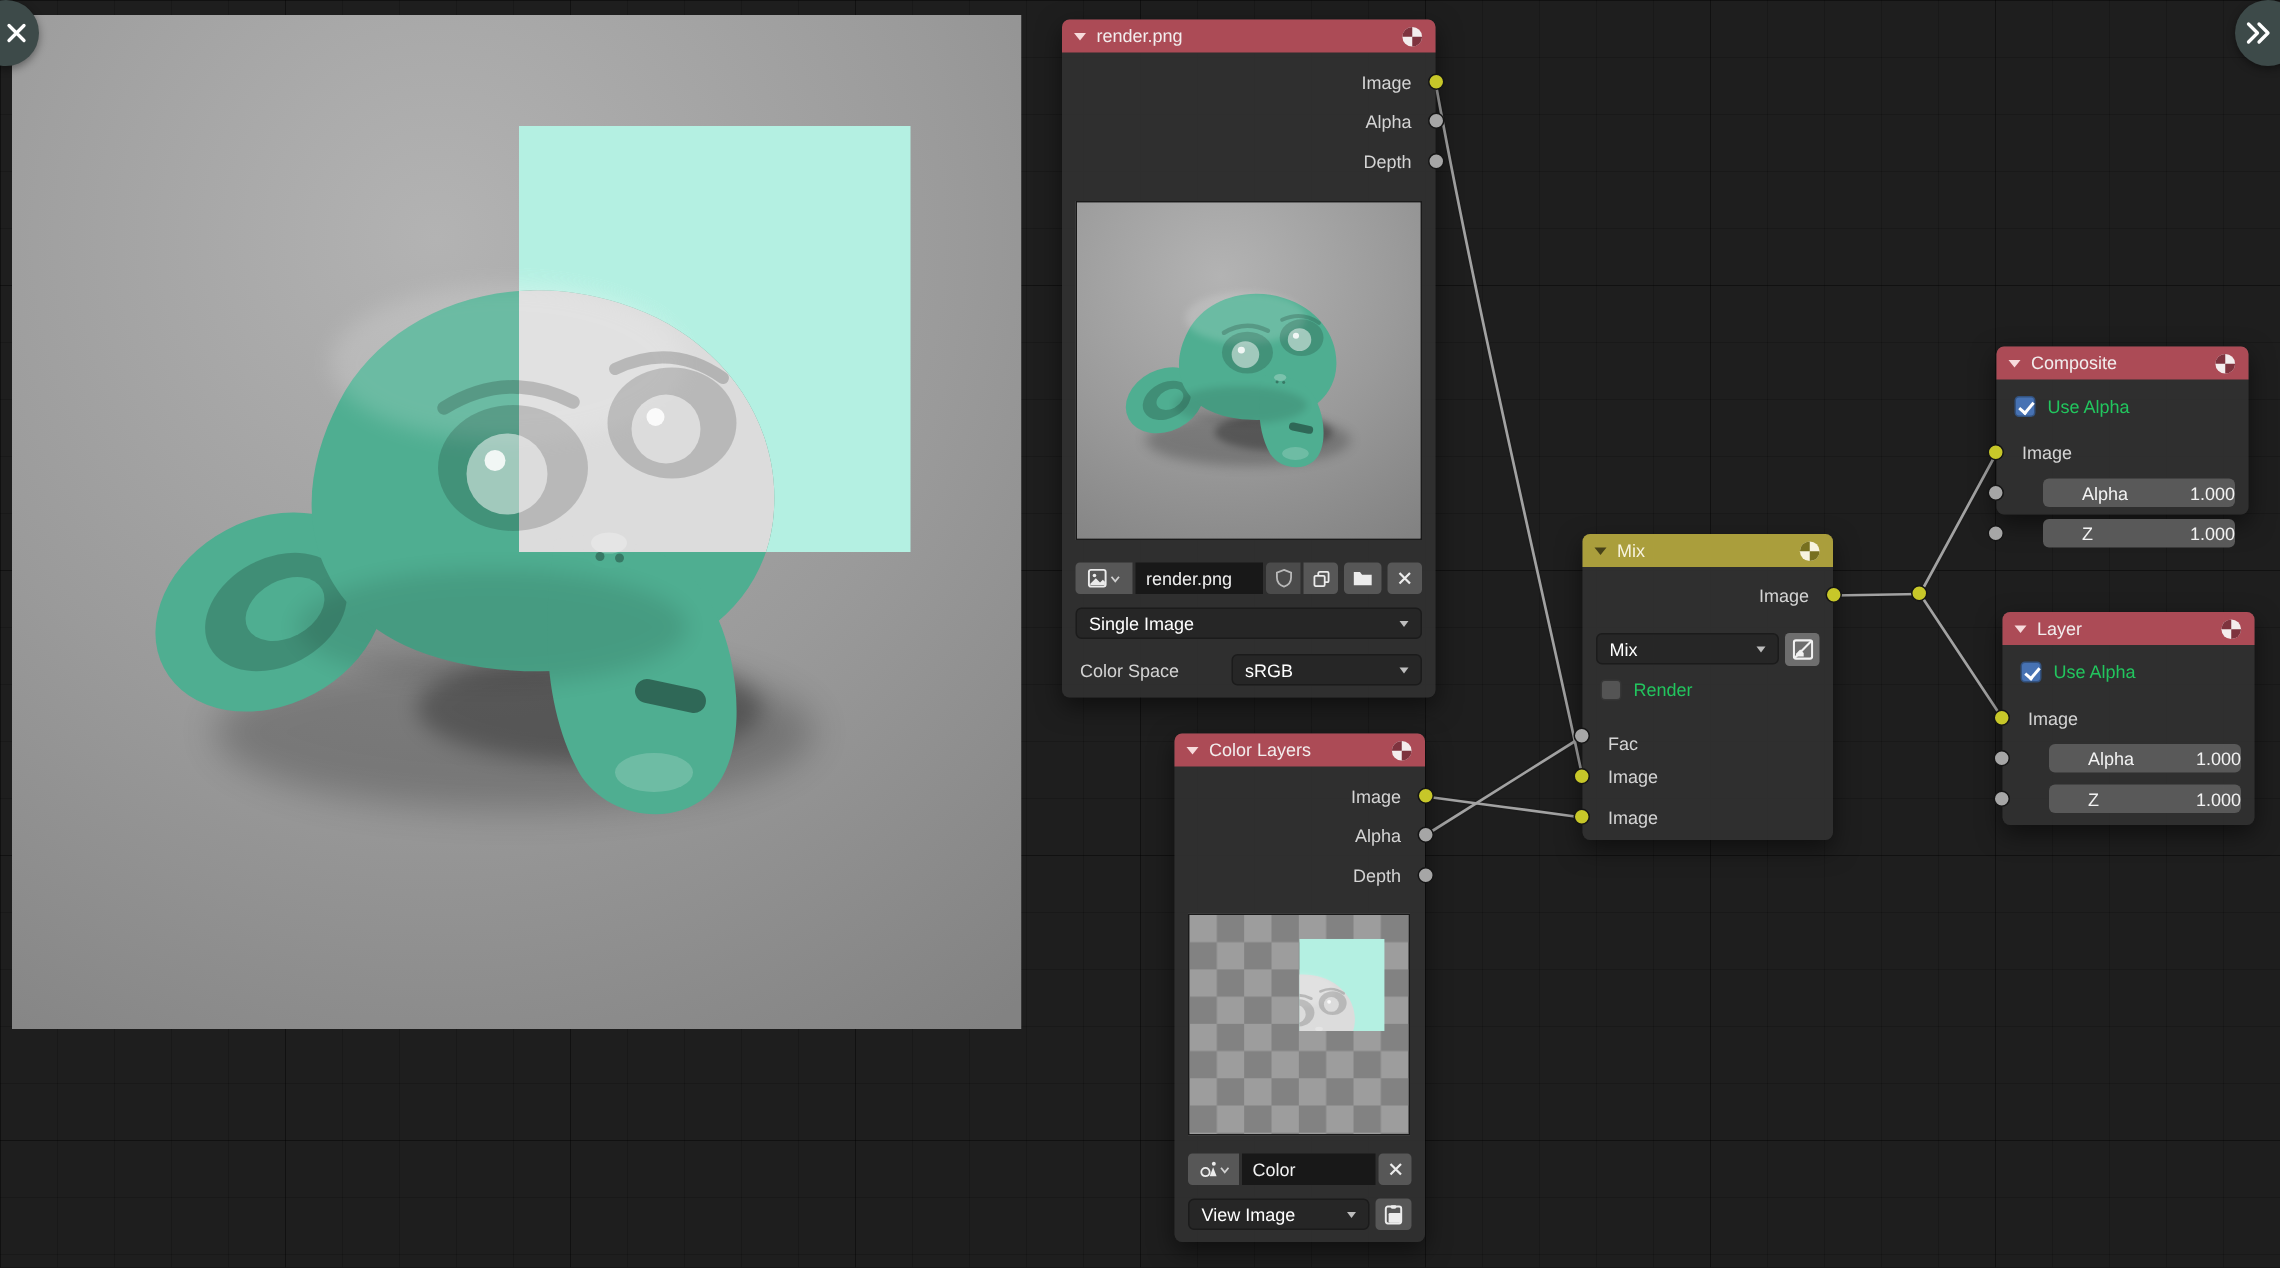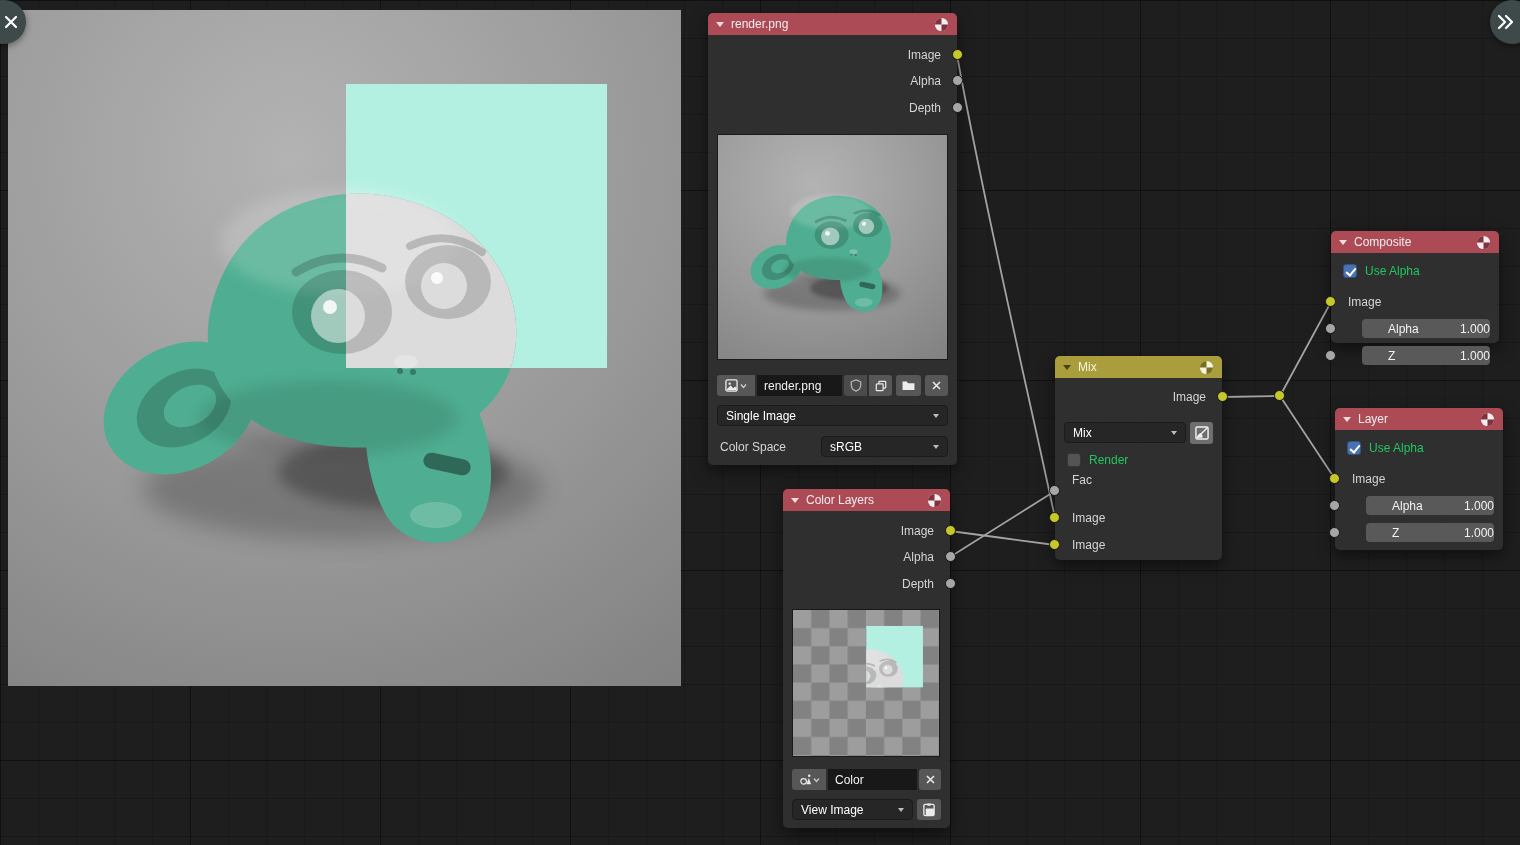--- a/index.html
+++ b/index.html
@@ -315,21 +315,21 @@
           <path d="M13.5 1.5 L1.5 13.5" stroke="#f2f2f2" stroke-width="1.5"></path>
           <path d="M2.5 10.5 L5.5 7.5 L8 10 V12.5 H2.5 Z" fill="#f2f2f2"></path>
         </svg>
     </div>
 
     <div class="row-abs" style="left:12px;top:96px;height:16px">
       <span class="checkbox"></span>
       <span class="cb-label">Render</span>
     </div>
 
-    <span class="in-label" style="top:124px">Fac</span>
+    <span class="in-label" style="top:140px">Fac</span>
     <span class="socket gray in" style="top:129px"></span>
     <span class="in-label" style="top:162px">Image</span>
     <span class="socket yellow in" style="top:156px"></span>
     <span class="in-label" style="top:189px">Image</span>
     <span class="socket yellow in" style="top:183px"></span>
   </div>
 
   <div class="node" style="left:1331px;top:231px;width:168px;height:112px">
     <div class="node-header hdr-red">
       <span class="tri"></span>

